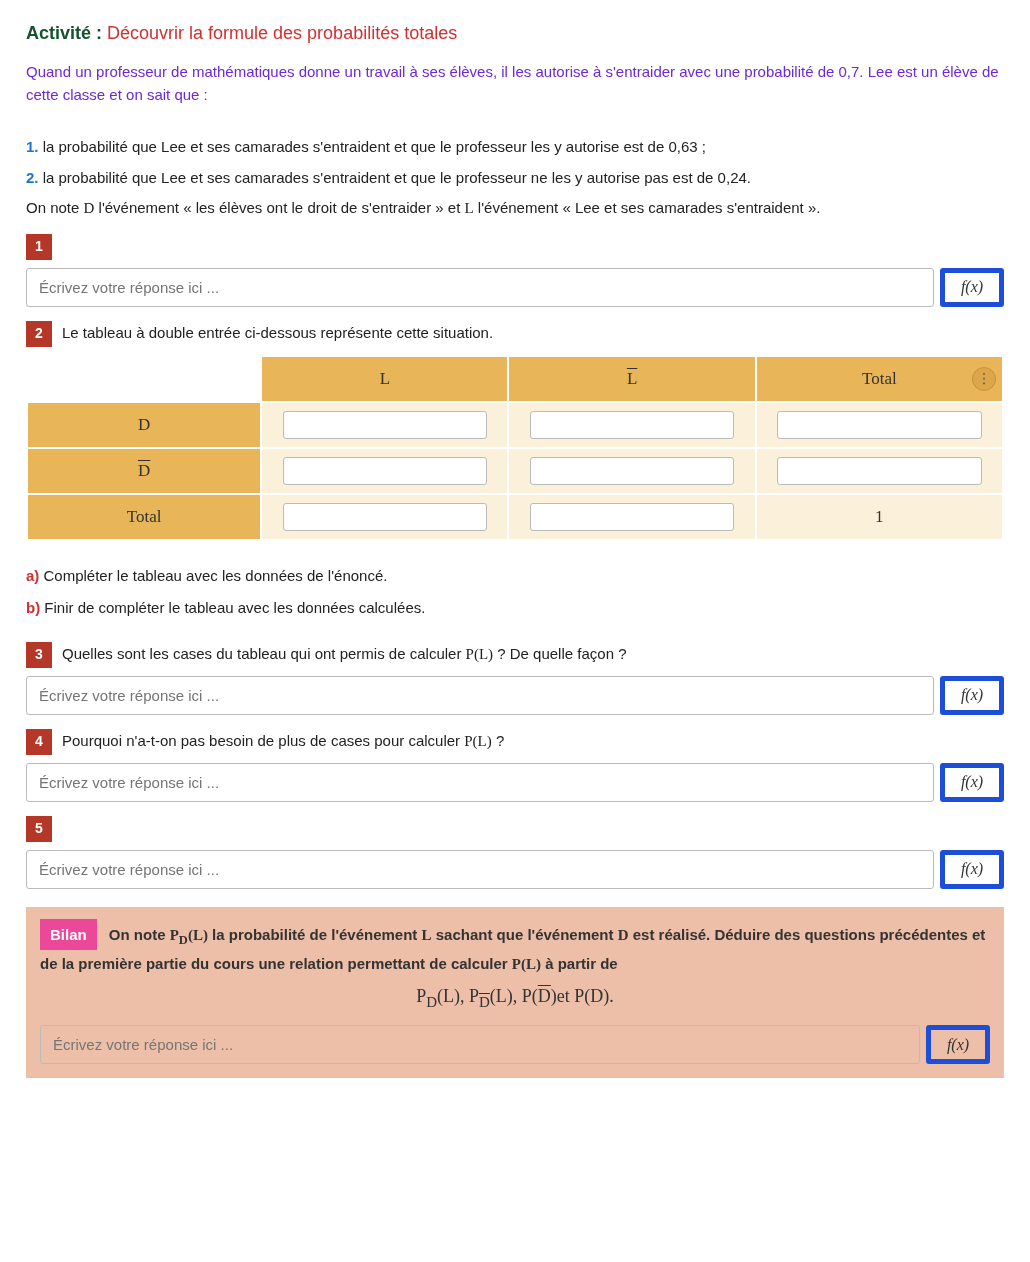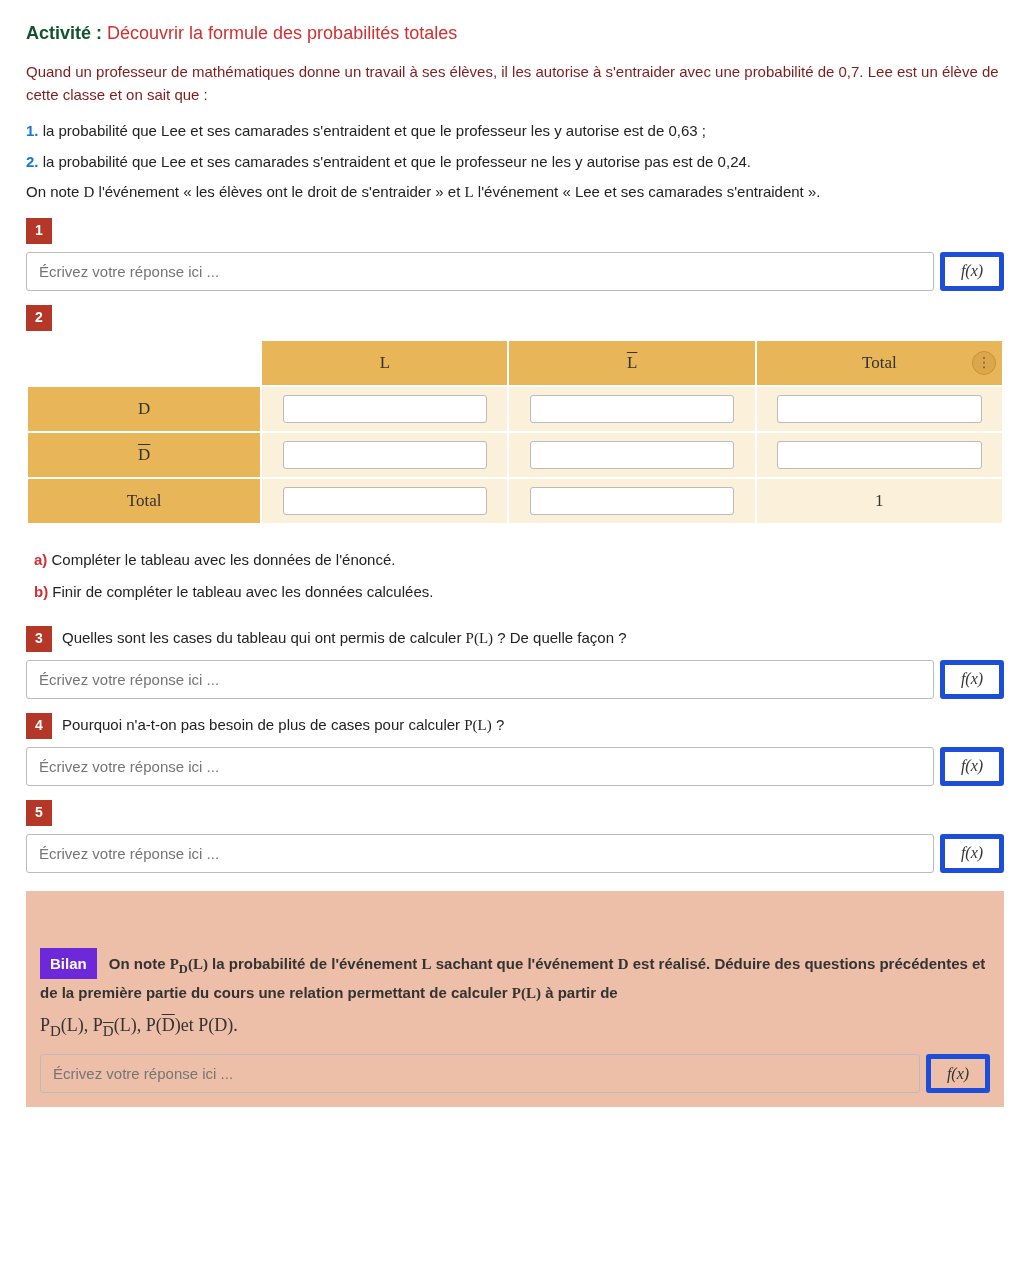--- a/index.html
+++ b/index.html
@@ -7,21 +7,21 @@
     color: #333;
     margin: 0;
     padding: 20px 26px;
     font-size: 15px;
     line-height: 1.5;
     max-width: 1030px;
   }
   .title-line { font-size: 18px; margin-bottom: 14px; }
   .title-red-bold { color: #14532d; font-weight: bold; }
   .title-red { color: #d32f2f; }
-  .intro { margin-bottom: 14px; color:#7f1d1d; }
+  .intro { margin-bottom: 30px; color:#6d28d9; }
   .stmt { margin: 8px 0; color:#222;}
   .num-blue { color: #1976d2; font-weight: bold; }
   .math { font-family: 'Times New Roman', serif; }
   .qrow { display: flex; align-items: center; gap: 10px; margin-top: 14px; margin-bottom: 8px; flex-wrap:wrap;}
   .qbadge {
     background: #b53727;
     color: #fff;
     min-width: 26px; height: 26px;
     display: inline-flex; align-items: center; justify-content: center;
     font-size: 14px; font-weight: bold;
@@ -82,39 +82,38 @@
     font-size:15px;
   }
   .dots-btn{
     position:absolute; right:6px; top:50%; transform:translateY(-50%);
     width:22px;height:22px;border-radius:50%;
     background:#dca64a;border:1px solid #c9923a;
     display:flex;align-items:center;justify-content:center;
     font-size:14px;color:#555;cursor:pointer;
   }
   .table-head-wrap{position:relative;}
-  .sub { margin: 10px 8px; color:#222;}
+  .sub { margin: 10px 0; color:#222;}
   .sub-a { color:#d32f2f; font-weight:bold; }
   .ov { text-decoration: overline; }
   
   .bilan-box{
     background:#eebfa8;
     padding:12px 14px 14px;
     margin-top:18px;
     line-height:1.7;
   }
   .bilan-badge{
-    background:#6d28d9;color:#fff;
+    background:#ec4899;color:#fff;
     padding:3px 10px;font-weight:bold;font-size:15px;
     margin-right:8px;
     display:inline-block;
-    margin-top:45px;
   }
   .bilan-box .answer-input{ background:#eebfa8; color:#7a6a60;}
-  .bilan-center{ text-align:left; font-family:'Times New Roman', serif; font-size:18px; margin:4px 0 10px;}
+  .bilan-center{ text-align:center; font-family:'Times New Roman', serif; font-size:18px; margin:4px 0 10px;}
 </style>
 </head>
 <body>
 
 <div class="title-line">
   <span class="title-red-bold">Activité :</span><span class="title-red"> Découvrir la formule des probabilités totales</span>
 </div>
 
 <div class="intro">Quand un professeur de mathématiques donne un travail à ses élèves, il les autorise à s'entraider avec une probabilité de 0,7. Lee est un élève de cette classe et on sait que :</div>
 
@@ -133,20 +132,21 @@
 <div class="qrow">
   <span class="qbadge">1</span>
 </div>
 <div class="answer-row">
   <input class="answer-input" placeholder="Écrivez votre réponse ici ..." style="">
   <div class="fx-btn">f(x)</div>
 </div>
 
 <div class="qrow">
   <span class="qbadge">2</span>
+  <span class="qtext">Le tableau à double entrée ci-dessous représente cette situation.</span>
 </div>
 
 <div class="table-head-wrap">
 <table class="tbl">
   <thead>
     <tr>
       <th class="corner"></th>
       <th>L</th>
       <th><span class="ov">L</span></th>
       <th style="position:relative;">

